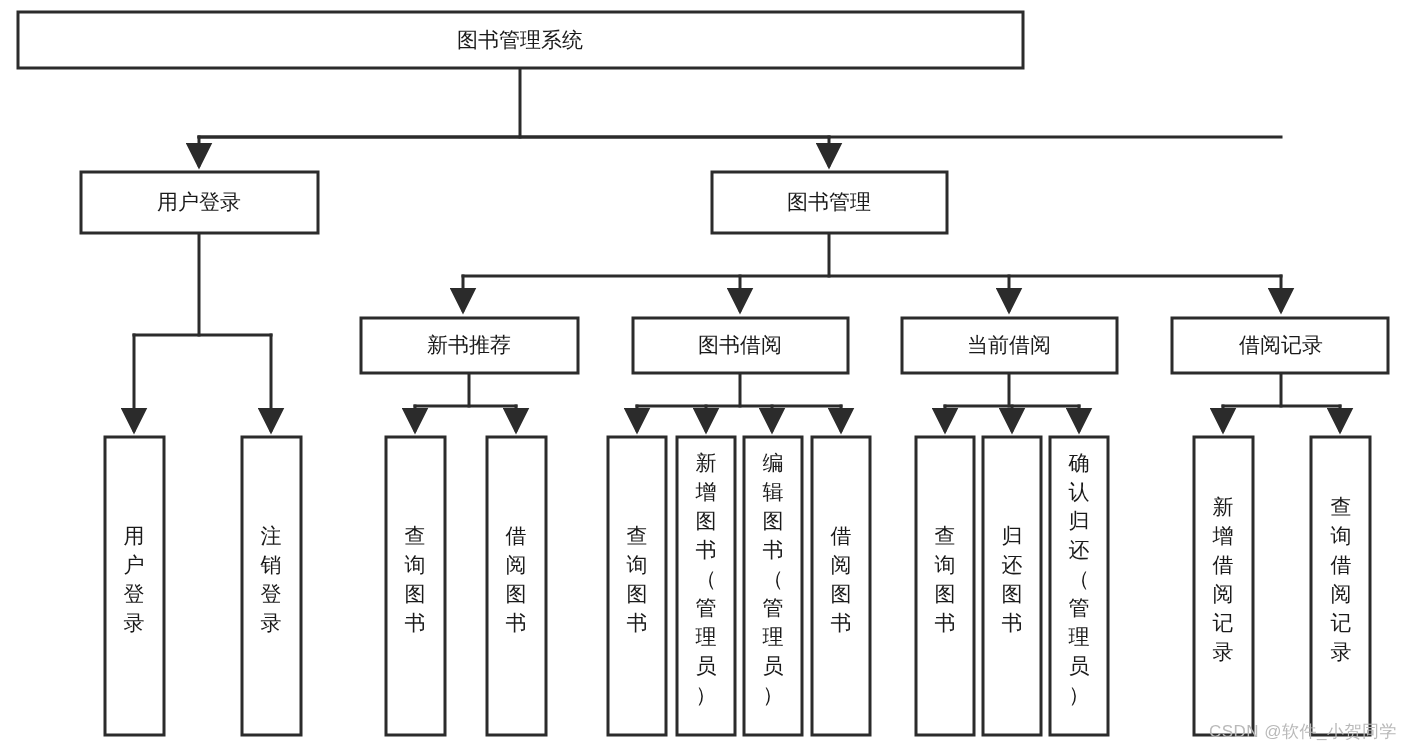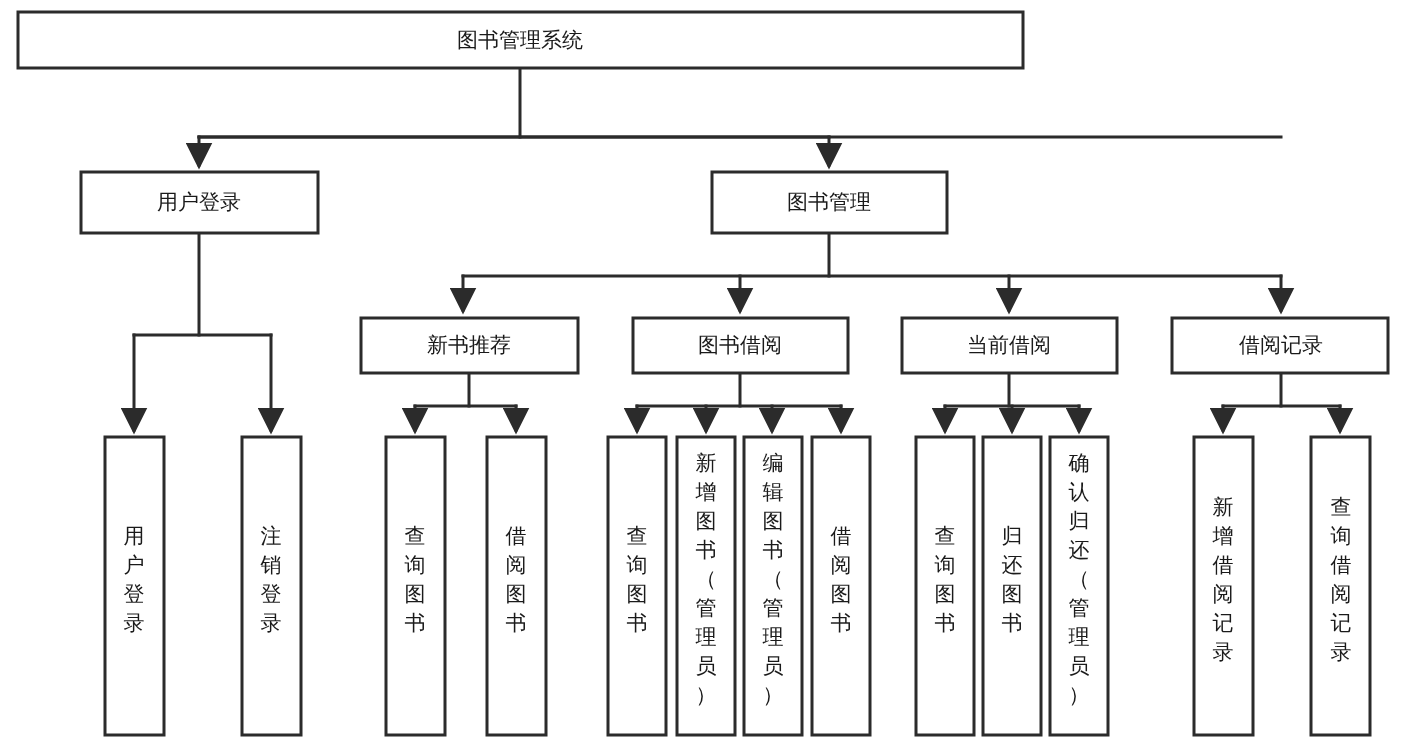--- a/index.html
+++ b/index.html
@@ -183,13 +183,14 @@
 
       <text class="leaf-label" x="945"><tspan x="945" y="542.5">查</tspan><tspan x="945" y="571.5">询</tspan><tspan x="945" y="600.5">图</tspan><tspan x="945" y="629.5">书</tspan></text>
       <text class="leaf-label" x="1012"><tspan x="1012" y="542.5">归</tspan><tspan x="1012" y="571.5">还</tspan><tspan x="1012" y="600.5">图</tspan><tspan x="1012" y="629.5">书</tspan></text>
       <text class="leaf-label" x="1079"><tspan x="1079" y="470">确</tspan><tspan x="1079" y="499">认</tspan><tspan x="1079" y="528">归</tspan><tspan x="1079" y="557">还</tspan><tspan x="1079" y="586">（</tspan><tspan x="1079" y="615">管</tspan><tspan x="1079" y="644">理</tspan><tspan x="1079" y="673">员</tspan><tspan x="1079" y="702">）</tspan></text>
 
       <text class="leaf-label" x="1223"><tspan x="1223" y="513.5">新</tspan><tspan x="1223" y="542.5">增</tspan><tspan x="1223" y="571.5">借</tspan><tspan x="1223" y="600.5">阅</tspan><tspan x="1223" y="629.5">记</tspan><tspan x="1223" y="658.5">录</tspan></text>
       <text class="leaf-label" x="1341"><tspan x="1341" y="513.5">查</tspan><tspan x="1341" y="542.5">询</tspan><tspan x="1341" y="571.5">借</tspan><tspan x="1341" y="600.5">阅</tspan><tspan x="1341" y="629.5">记</tspan><tspan x="1341" y="658.5">录</tspan></text>
     </g>
   </svg>
 
+  <div class="watermark">CSDN @软件_小贺同学</div>
 </div>
 
 </body></html>

